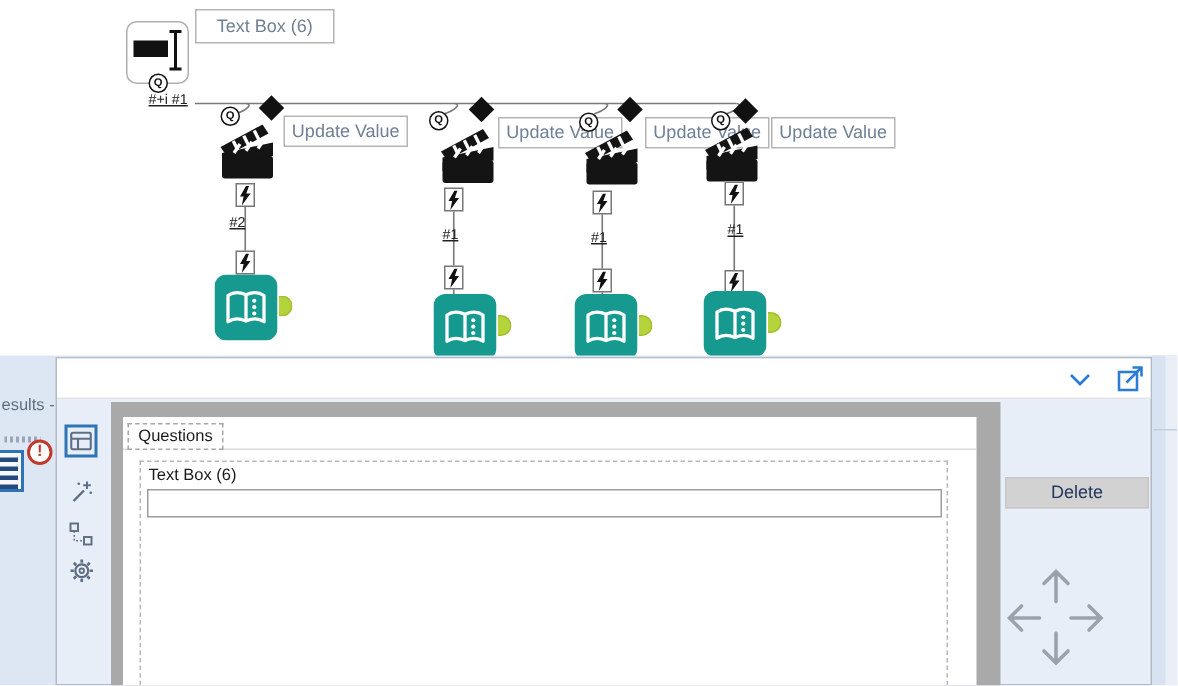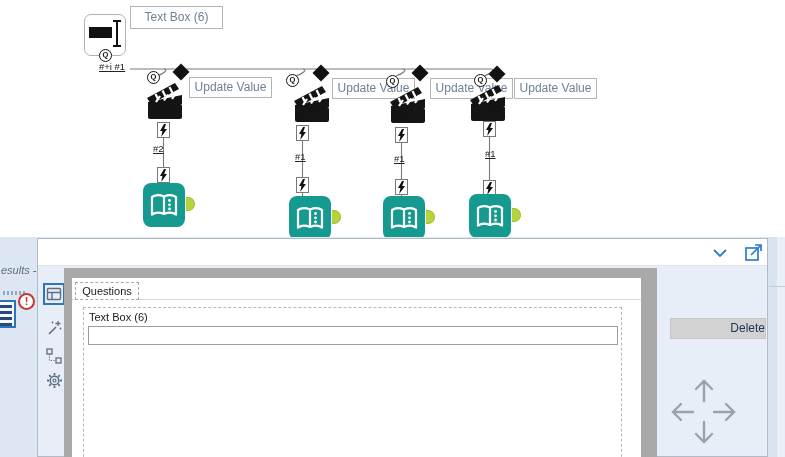--- a/index.html
+++ b/index.html
@@ -30,35 +30,35 @@
             border-radius:50%;background:#fff;color:#c0392b;font-weight:bold;font-size:11px;
             text-align:center;line-height:13px;}
   #panel{left:37px;top:238px;width:731px;height:219px;box-sizing:border-box;
          border:1px solid #b2bac6;background:#e8eef7;}
   #panel-header{position:absolute;left:0;top:0;width:100%;height:27px;background:#fff;
                 border-bottom:1px solid #e4e4e4;box-sizing:border-box;}
   #panel-title{position:absolute;left:13px;top:6px;font-size:12.5px;color:#2b7cd3;}
   .tbbtn{position:absolute;left:5px;width:22px;height:22px;box-sizing:border-box;
          display:flex;align-items:center;justify-content:center;}
   .tbbtn.active{border:2px solid #2e75b6;}
-  #designer-frame{position:absolute;left:26px;top:29px;width:593px;height:190px;background:#a9a9a9;}
+  #designer-frame{position:absolute;left:36px;top:29px;width:593px;height:190px;background:#a9a9a9;}
   #designer-canvas{position:absolute;left:8px;top:10px;width:569px;height:180px;background:#fff;}
   #tabline{position:absolute;left:0;top:21px;width:569px;height:1px;background:#d9d9d9;}
   #tab-questions{position:absolute;left:3px;top:4px;width:64px;height:18px;box-sizing:border-box;
                  border:1px dashed #a8a8a8;background:#fff;font-size:11px;color:#1b1b1b;
                  text-align:center;line-height:16px;}
   #qgroup{position:absolute;left:11px;top:29px;width:539px;height:160px;box-sizing:border-box;
           border:1px dashed #b8b8b8;border-bottom:none;background:#fff;}
   #qlabel{position:absolute;left:5px;top:3px;font-size:11px;color:#1b1b1b;}
   #qinput{position:absolute;left:4px;top:18px;width:530px;height:19px;box-sizing:border-box;
           border:1px solid #9c9c9c;background:#fff;font-size:11px;padding:0 3px;}
   .sidebtn{position:absolute;left:632px;width:96px;box-sizing:border-box;text-align:center;
            font-size:12px;color:#21365b;}
   #add-btn{top:50px;height:22px;background:#f7fafd;border:2px solid #2a6fc2;line-height:18px;}
-  #del-btn{top:79px;height:21px;background:#d2d2d2;border:1px solid #c6c6c6;line-height:19px;text-align:right;}
+  #del-btn{top:79px;height:21px;background:#d2d2d2;border:1px solid #c6c6c6;line-height:19px;}
   .right-strip{left:768px;top:237px;width:17px;height:220px;background:#d9e2f0;}
   .right-strip-light{left:777px;top:237px;width:8px;height:220px;background:#e9eef7;}
   .right-strip-line{left:769px;top:286px;width:16px;height:1px;background:#c3cedd;}
   svg{display:block;}
 </style>
 </head>
 <body>
 
 <div id="screen">
 
@@ -233,21 +233,21 @@
   <svg class="abs" style="left:469px;top:194px;z-index:3;" width="42" height="44" viewBox="0 0 42 44">
     <rect x="0" y="0" width="42" height="44" rx="8" fill="#169a8f"></rect>
     <path d="M9,14 Q14,10.5 21,13.5 L21,31 Q14,28 9,31.5 Z M33,14 Q28,10.5 21,13.5 L21,31 Q28,28 33,31.5 Z" fill="none" stroke="#fff" stroke-width="2.2" stroke-linejoin="round"></path>
     <circle cx="26.5" cy="17.5" r="1.4" fill="#fff"></circle>
       <circle cx="26.5" cy="21.8" r="1.4" fill="#fff"></circle>
       <circle cx="26.5" cy="26" r="1.4" fill="#fff"></circle>
   </svg>
   <div class="abs greenanchor" style="left:512px;top:208px;"></div>
 
   <div class="abs bottom-bg" style="z-index:5;"></div>
-  <div class="abs results-title" style="z-index:6;font-style:italic;">esults -</div>
+  <div class="abs results-title" style="z-index:6;">esults -</div>
   <div class="abs grip-dots" style="z-index:6;"></div>
   <div class="abs list-icon" style="z-index:6;">
     <i style="top:3px;"></i>
       <i style="top:9px;"></i>
       <i style="top:15px;"></i>
       <i style="top:21px;"></i>
   </div>
   <div class="abs err-icon" style="z-index:6;">!</div>
 
   <div class="abs" id="panel" style="z-index:7;">

